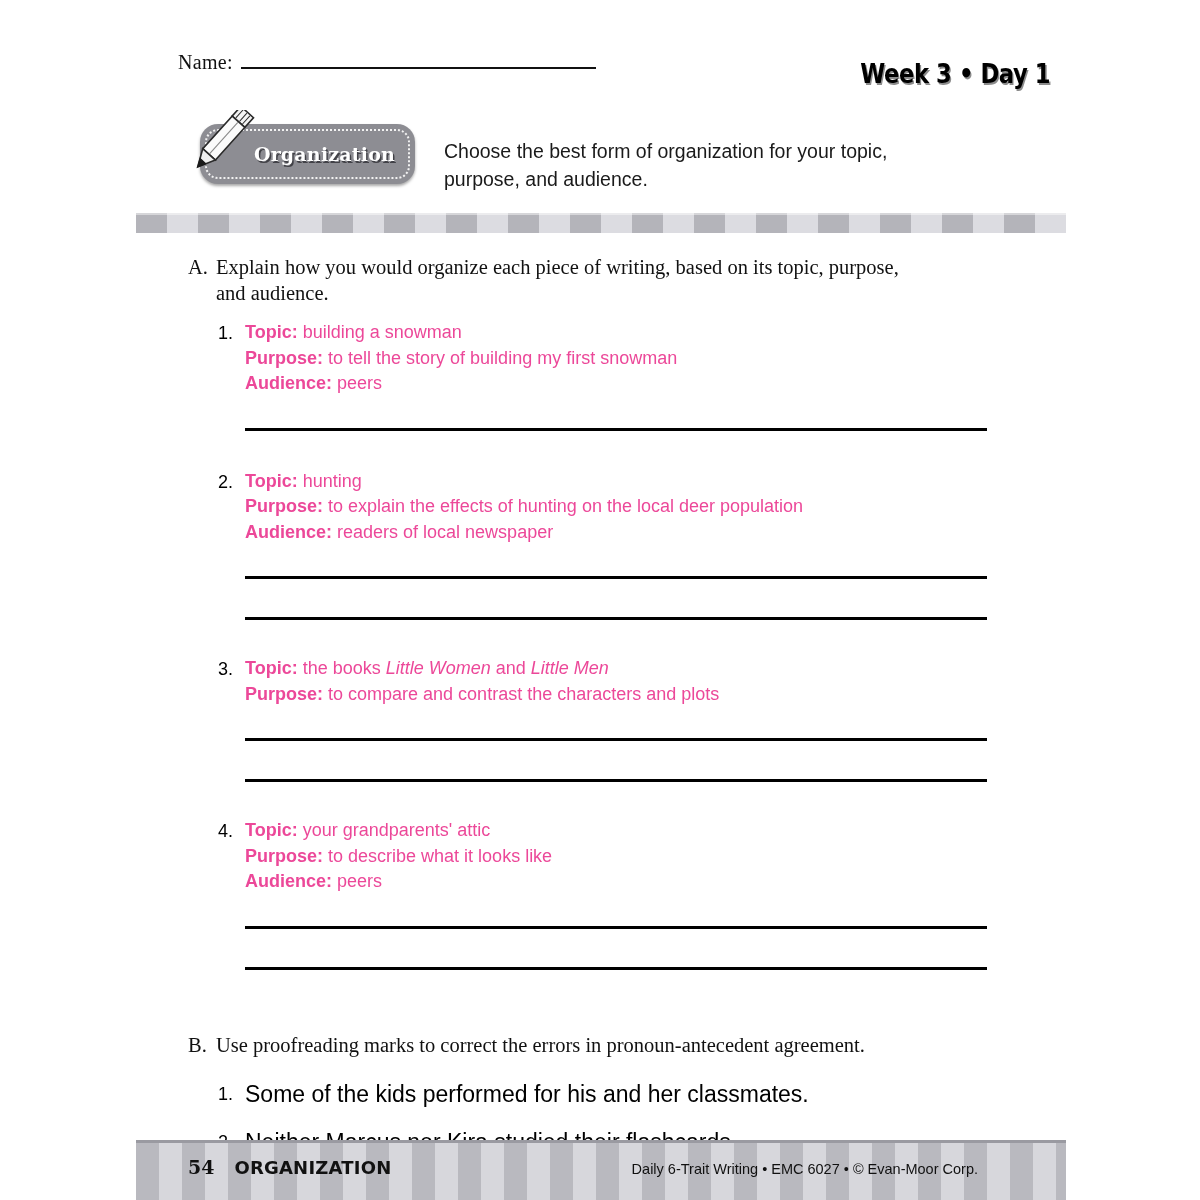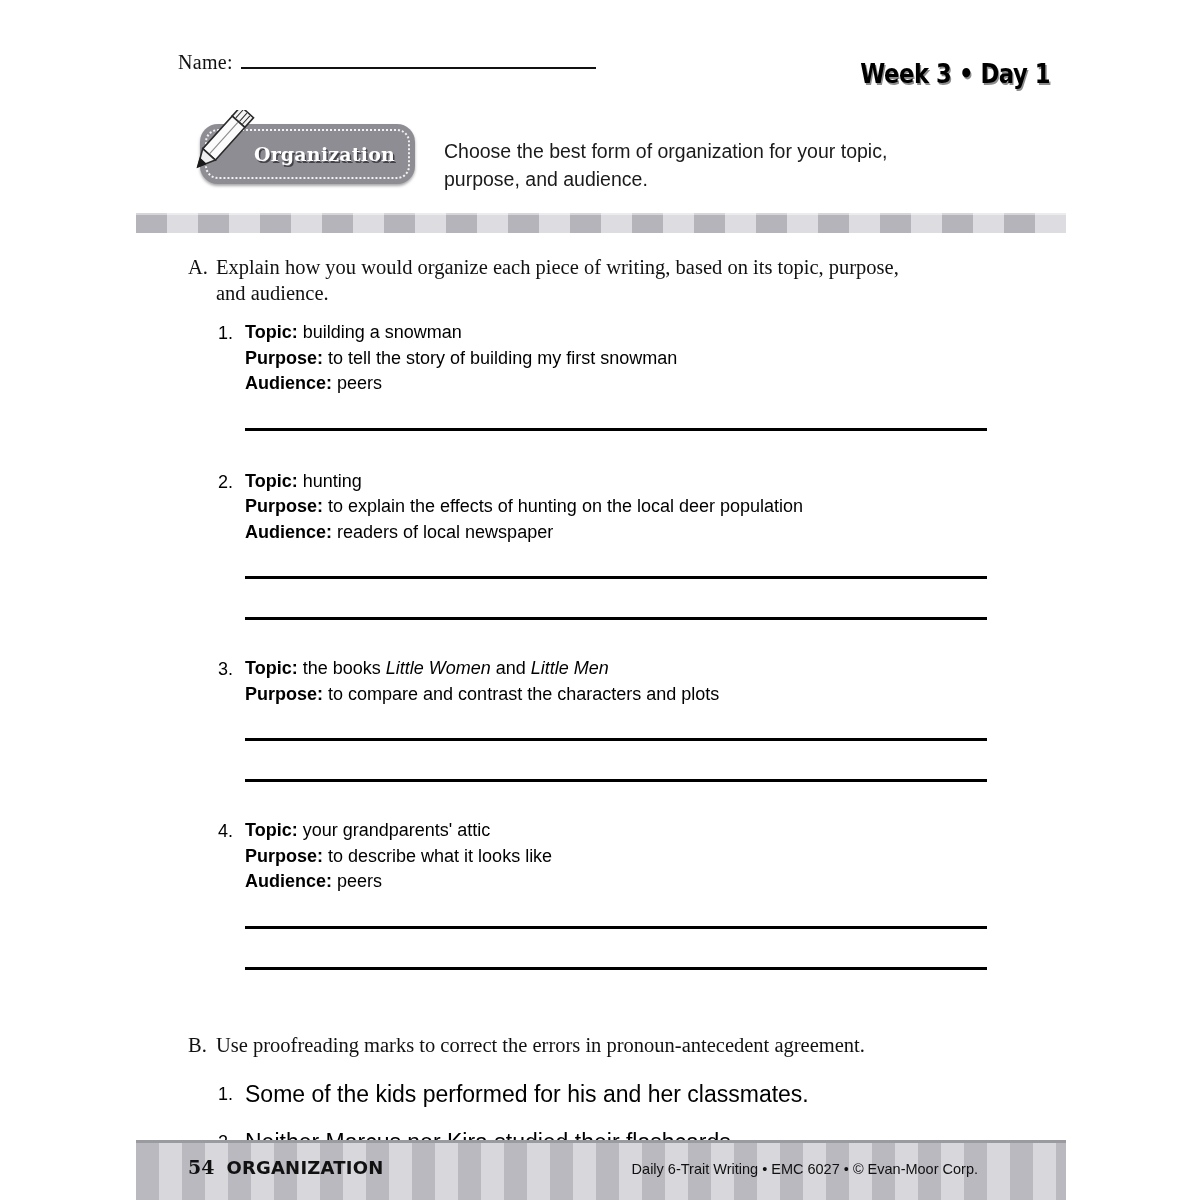--- a/index.html
+++ b/index.html
@@ -186,21 +186,21 @@
     width: 27px;
     flex: 0 0 27px;
     font-size: 18px;
     line-height: 25.5px;
     padding-top: 1px;
   }
   .item-body { flex: 1; }
   .item-line {
     font-size: 18px;
     line-height: 25.5px;
-    color: #000000;
+    color: #ec4899;
     white-space: nowrap;
   }
   .item-line b { font-weight: bold; }
   .item-line i { font-style: italic; }
 
   .answer-lines { margin-top: 8px; }
   .answer-line {
     width: 742px;
     height: 0;
     border-bottom: 3px solid #000;
@@ -240,21 +240,21 @@
     left: 0; right: 0; top: 0;
     height: 3px;
     background: #9a9aa1;
   }
   .footer-left {
     position: absolute;
     left: 52px;
     top: 16px;
     display: flex;
     align-items: center;
-    gap: 12px;
+    gap: 20px;
   }
   .footer-page {
     font-family: "DejaVu Serif", serif;
     font-weight: bold;
     font-size: 19px;
     color: #111;
   }
   .footer-trait {
     font-family: "DejaVu Sans", sans-serif;
     font-weight: bold;

